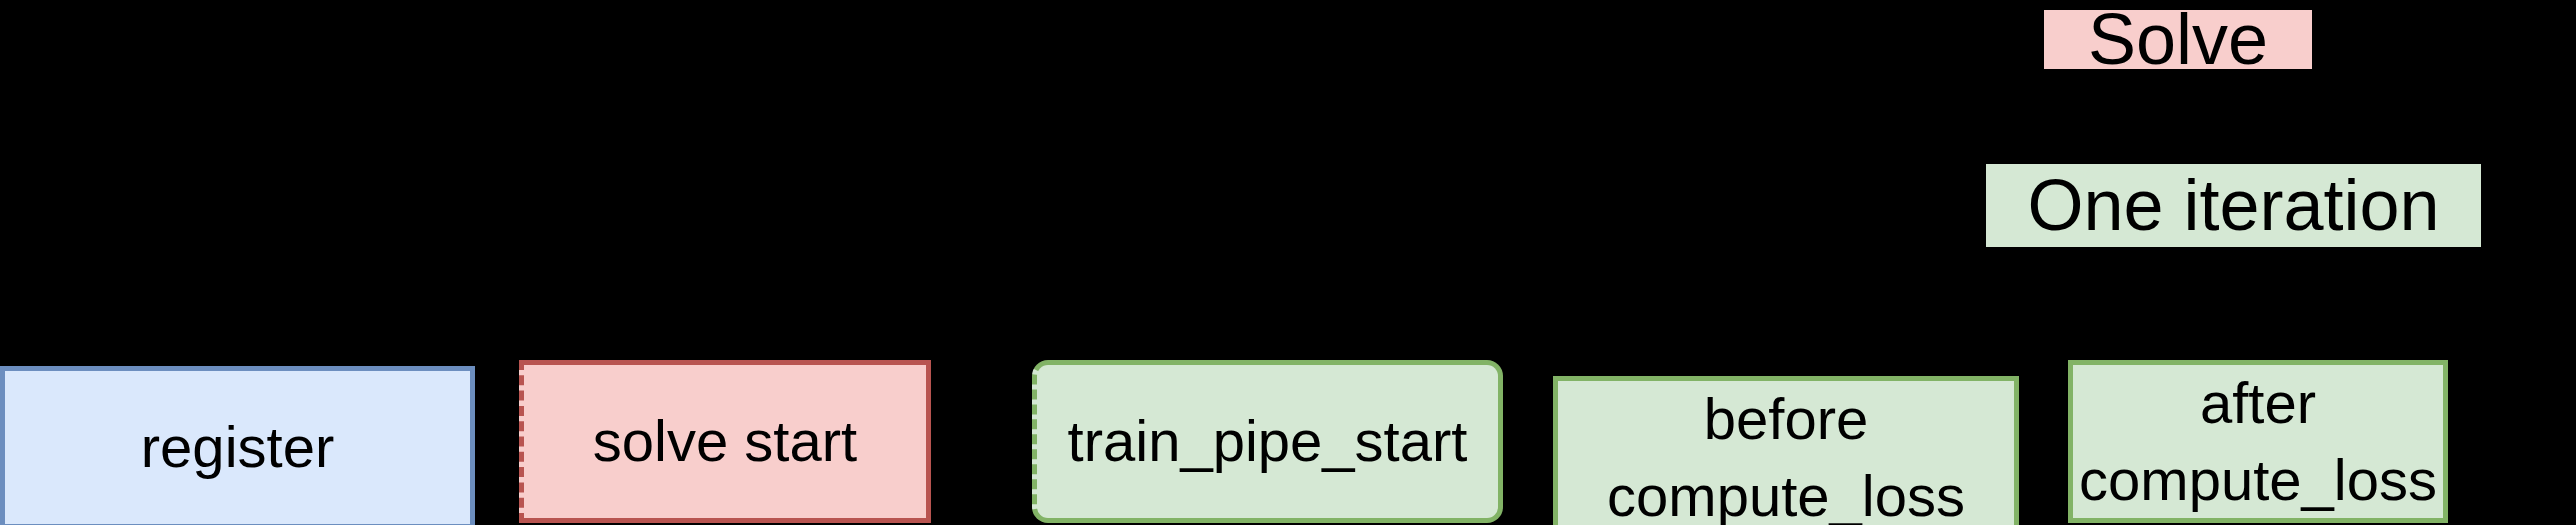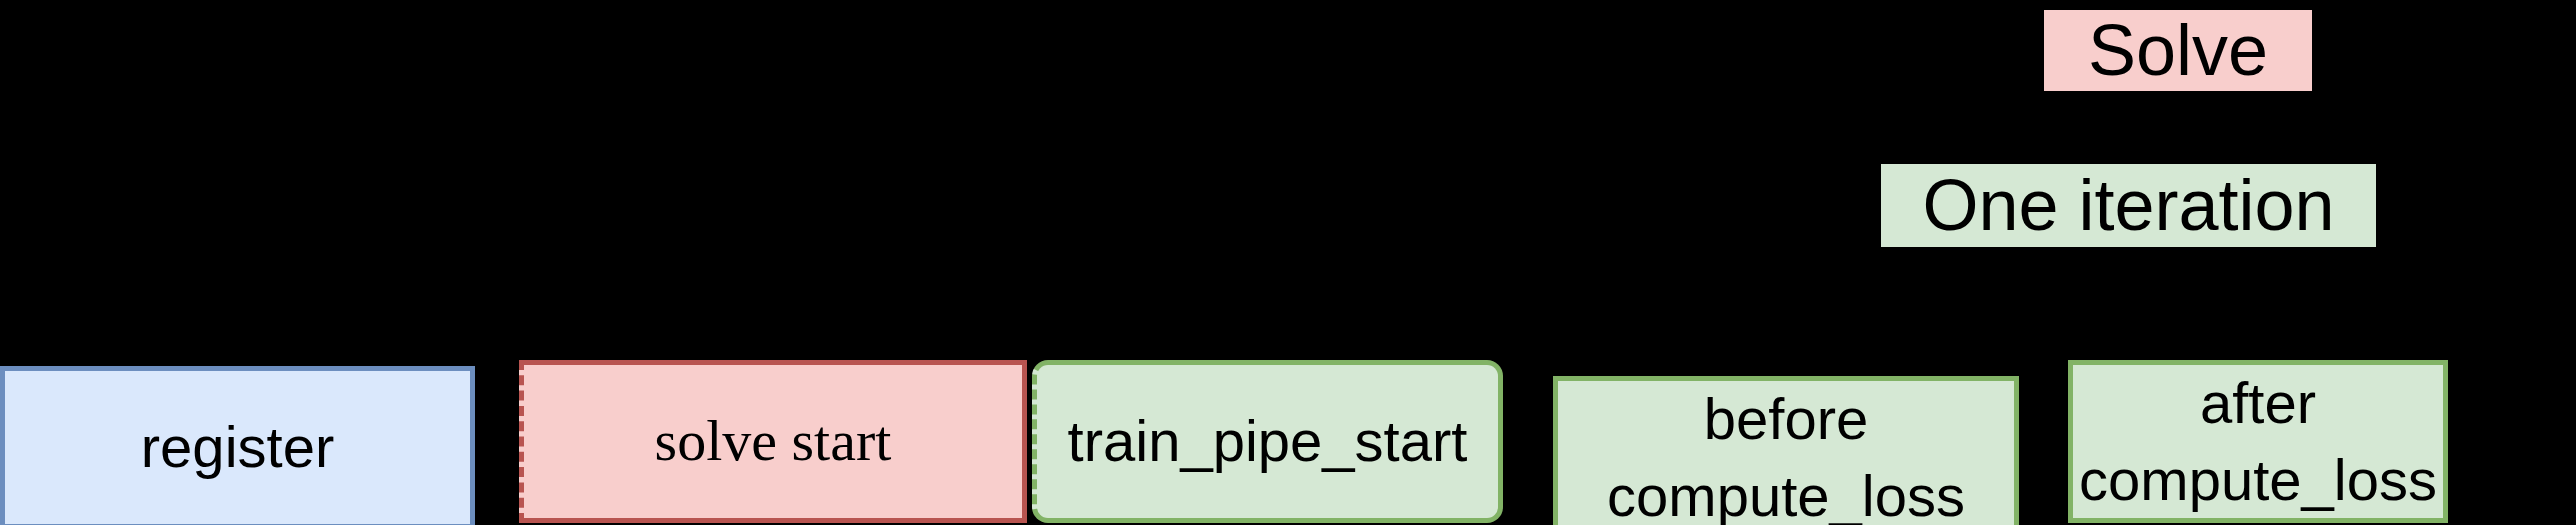--- a/index.html
+++ b/index.html
@@ -43,33 +43,33 @@
   .fill-green  { background: #d5e8d4; border-color: #82b366; }
   .fill-blue   { background: #dae8fc; border-color: #6c8ebf; }
   .dash-left   { border-left-style: dashed; }
   .box-label { display: block; }
 </style>
 </head>
 <body>
 
 <div class="canvas">
 
-  <div class="box label-box fill-red" style="left: 2044px; top: 10.3px; width: 268px; height: 81px;">
+  <div class="box label-box fill-red" style="left: 2044px; top: 10.3px; width: 268px; height: 59px;">
     <span class="box-label">Solve</span>
   </div>
 
-  <div class="box label-box fill-green" style="left: 1881px; top: 164px; width: 495px; height: 83px;">
+  <div class="box label-box fill-green" style="left: 1986px; top: 164px; width: 495px; height: 83px;">
     <span class="box-label">One iteration</span>
   </div>
 
   <div class="box event-box fill-blue" style="left: 0px; width: 475px; margin-top: 6px;">
     <span class="box-label">register</span>
   </div>
 
-  <div class="box event-box fill-red dash-left" style="left: 519px; width: 508px; font-family: Liberation Serif, serif;">
+  <div class="box event-box fill-red dash-left" style="left: 519px; width: 412px;">
     <span class="box-label">solve start</span>
   </div>
 
   <div class="box event-box fill-green dash-left" style="left: 1032px; width: 471px; border-radius: 16px;">
     <span class="box-label">train_pipe_start</span>
   </div>
 
   <div class="box event-box fill-green" style="left: 1553px; width: 466px; margin-top: 16px;">
     <span class="box-label">before
 compute_loss</span>

